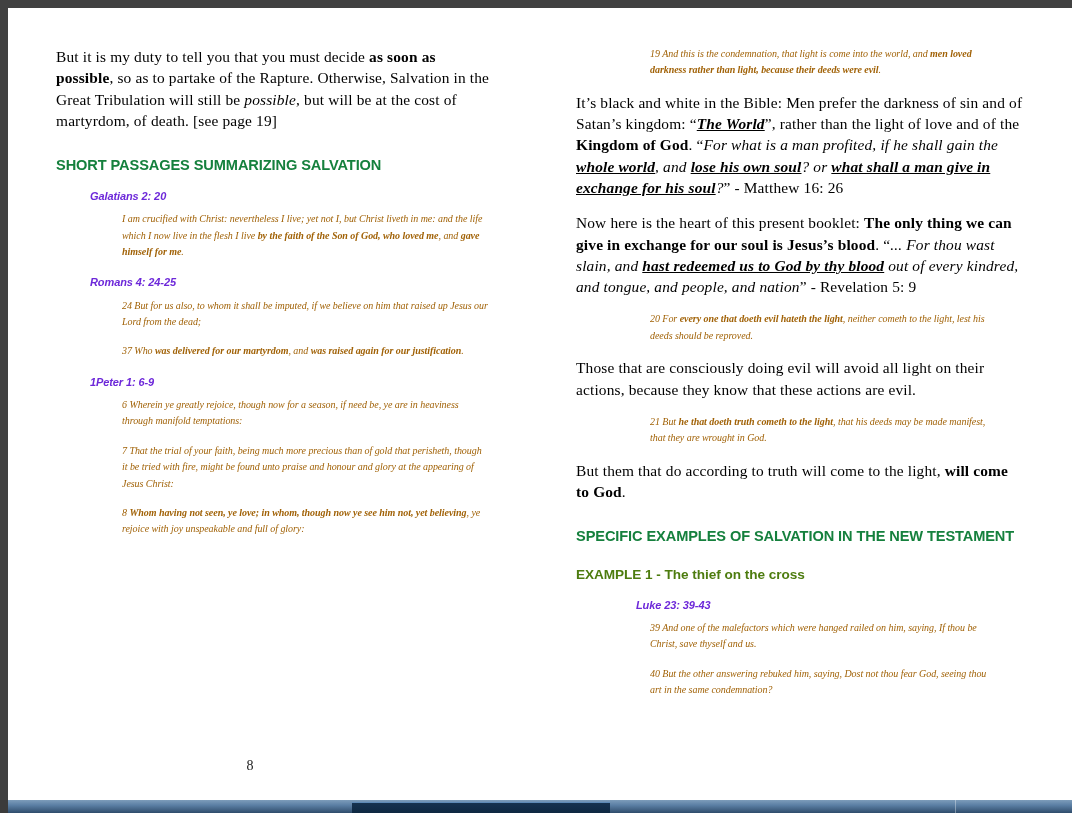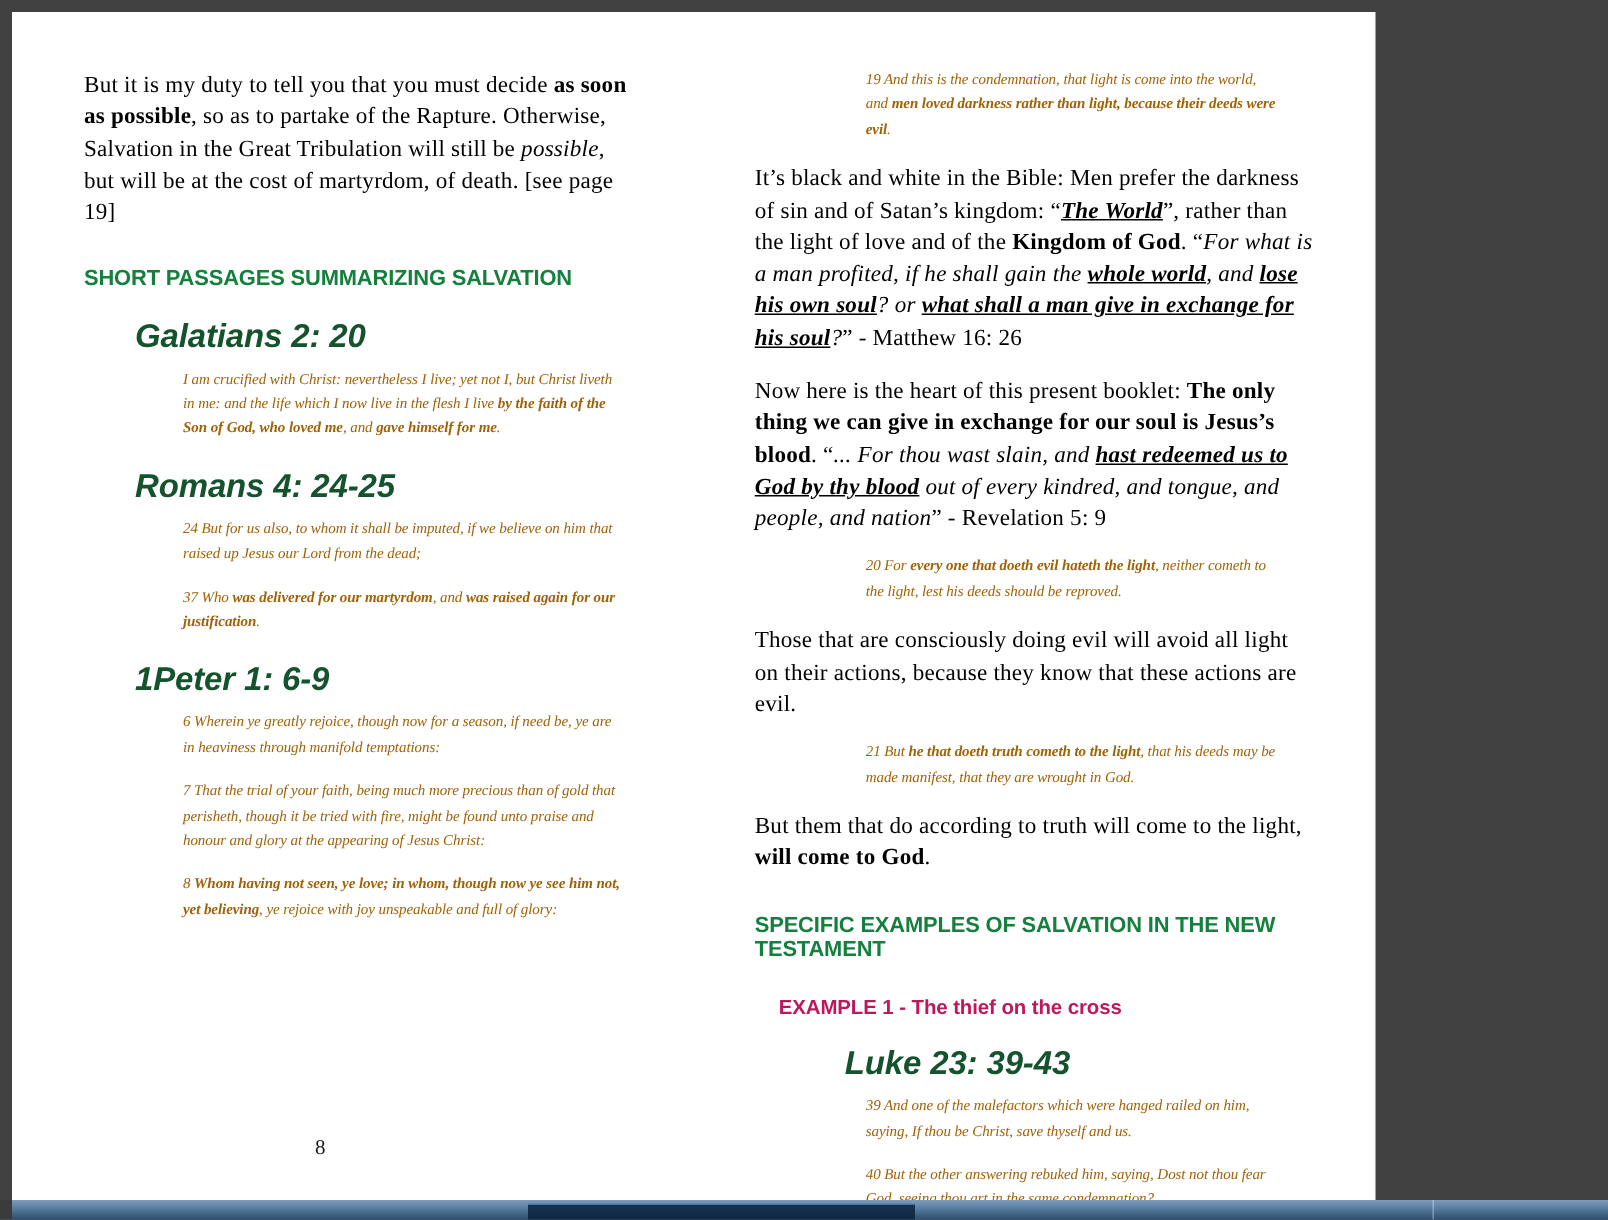--- a/index.html
+++ b/index.html
@@ -23,21 +23,21 @@
     height: 813px;
     background: #414141;
     box-sizing: border-box;
   }
 
   
   #paper-spread {
     position: absolute;
     left: 8px;
     top: 8px;
-    width: 909px;
+    width: 1064px;
     height: 792px;
     background: #ffffff;
     box-sizing: border-box;
     display: flex;
     flex-direction: row;
   }
 
   .page {
     position: relative;
     box-sizing: border-box;
@@ -72,33 +72,33 @@
     font-weight: bold;
     color: #15803d;
     letter-spacing: -0.1px;
     margin: 26px 0 16px 0;
     line-height: 1.15;
   }
   .heading-sub {
     font-family: "Liberation Sans", "DejaVu Sans", sans-serif;
     font-size: 13.6px;
     font-weight: bold;
-    color: #be185d;
+    color: #4d7c0f;
     letter-spacing: -0.05px;
-    margin: 22px 0 14px 16px;
+    margin: 22px 0 14px 0;
     line-height: 1.15;
   }
 
   
   .scripture-ref {
     font-family: "Liberation Sans", "DejaVu Sans", sans-serif;
-    font-size: 22px;
+    font-size: 11px;
     font-weight: bold;
     font-style: italic;
-    color: #14532d;
+    color: #6d28d9;
     margin: 16px 0 8px 34px;
     line-height: 1.2;
     letter-spacing: -0.1px;
   }
 
   
   .verse {
     font-family: Liberation Serif, serif;
     font-size: 10px;
     font-style: italic;

